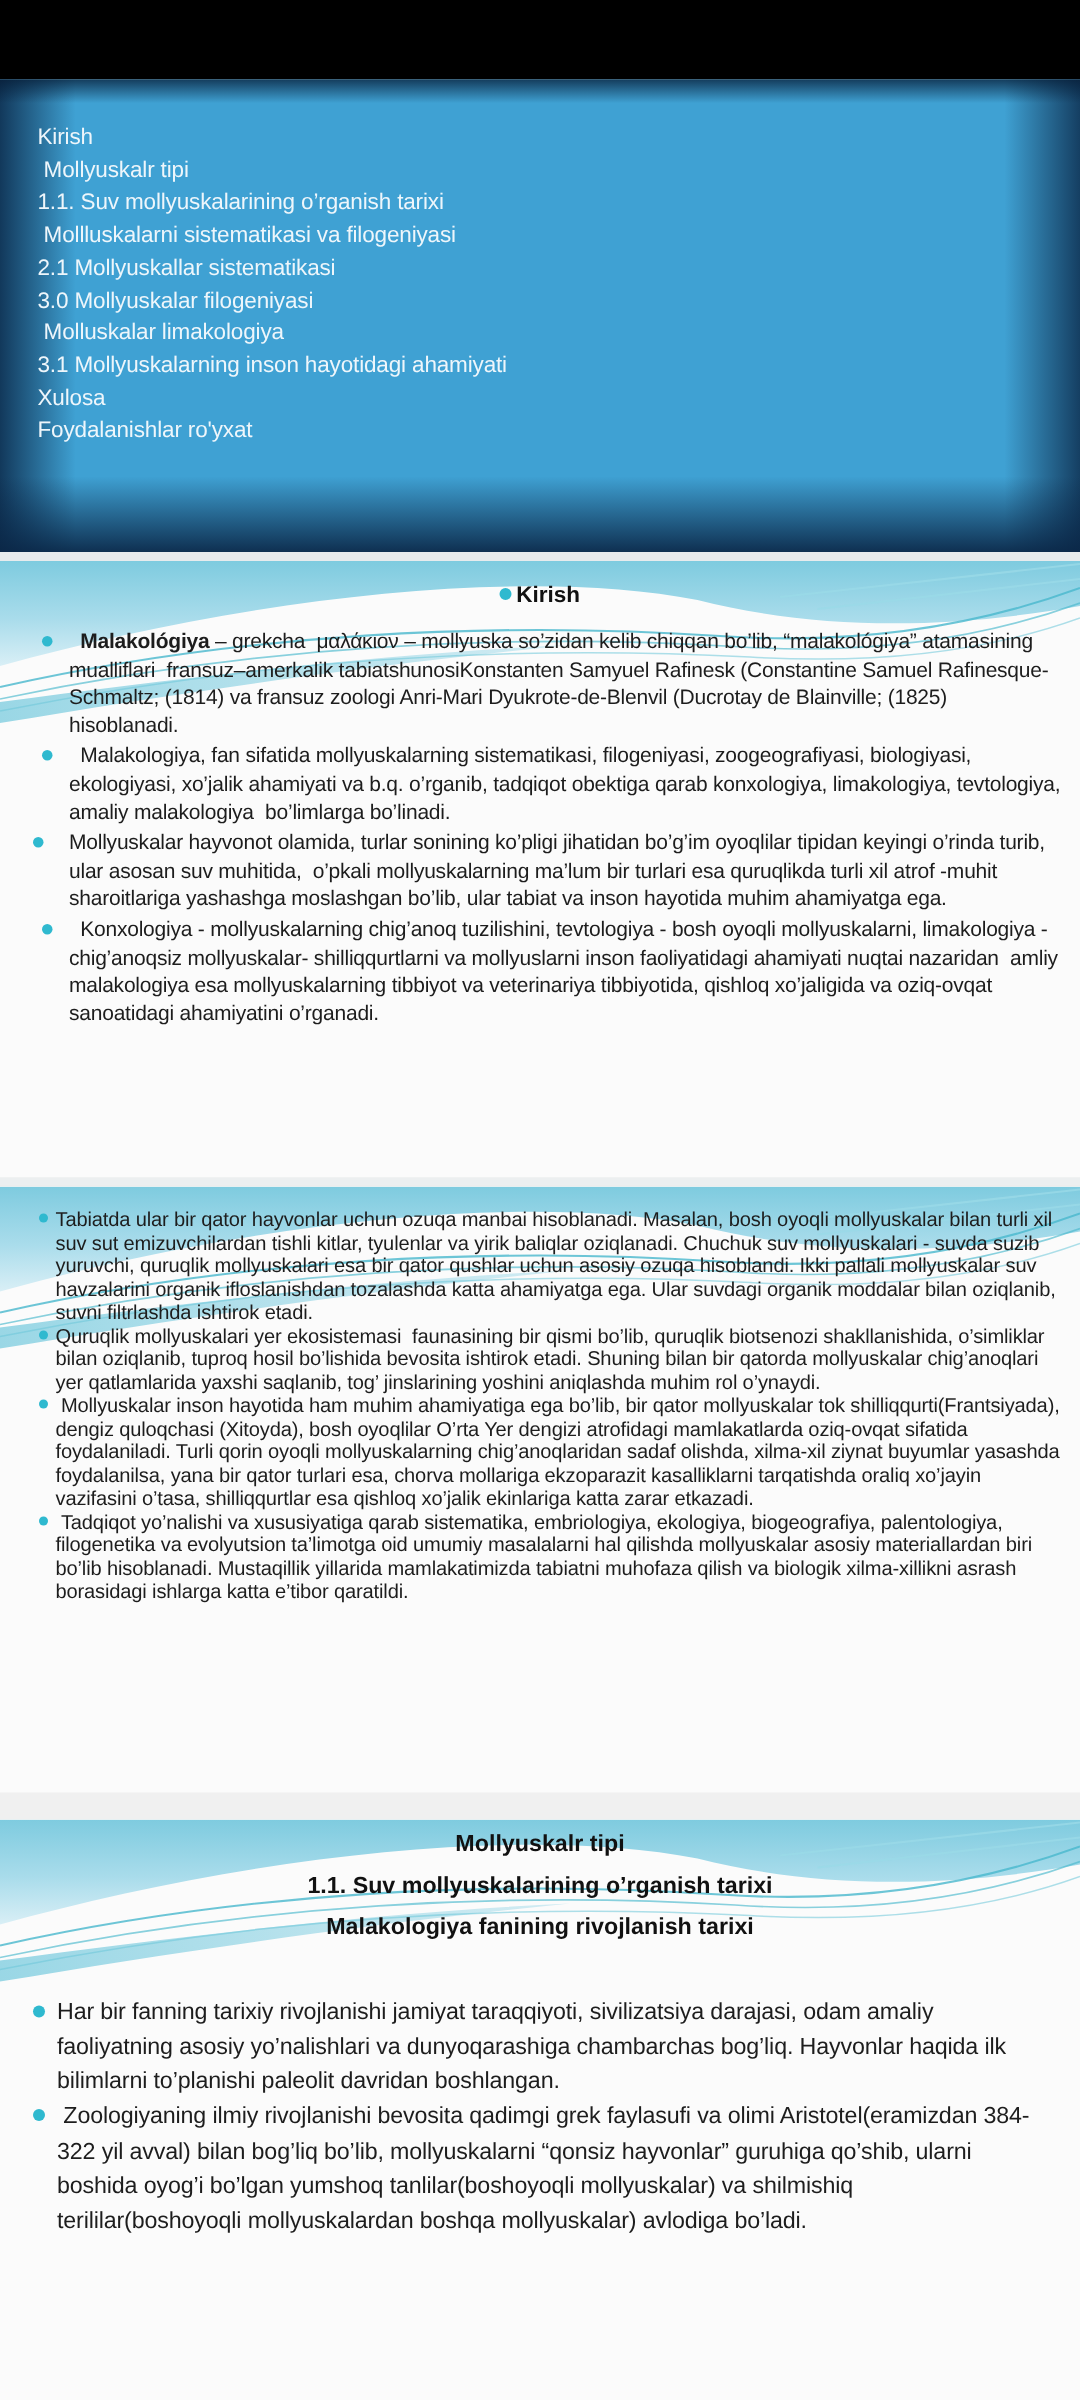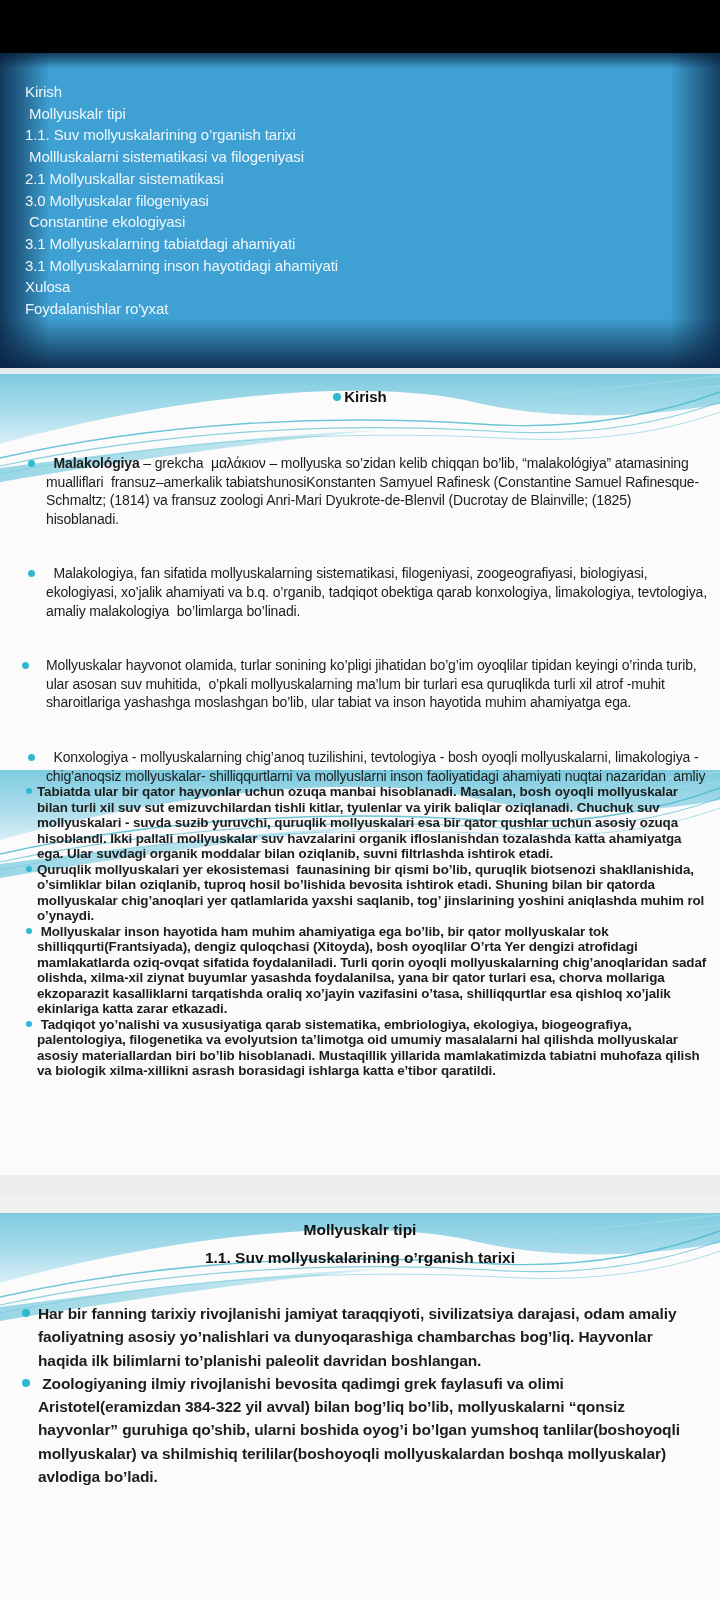--- a/index.html
+++ b/index.html
@@ -14,52 +14,52 @@
       linear-gradient(to bottom, rgba(6,28,54,.75) 0%, rgba(6,28,54,0) 5%),
       linear-gradient(to top, rgba(10,38,70,.92) 0%, rgba(10,38,70,0) 16%),
       linear-gradient(to right, rgba(10,38,70,.85) 0%, rgba(10,38,70,0) 7%, rgba(10,38,70,0) 93%, rgba(10,38,70,.8) 100%);
   }
   .toc-list{list-style:none;margin:0;padding:28px 10px 0 25px;}
   .toc-list li{white-space:pre;color:#eef6fb;font-size:15px;line-height:21.7px;letter-spacing:-0.1px;}
 
   
   .page{position:absolute;left:0;width:720px;background:#fbfbfb;overflow:hidden;}
   .page-kirish{top:374px;height:411px;}
-  .page-tabiatda{top:770px;height:405px;font-weight:bold;}
+  .page-tabiatda{top:791px;height:405px;}
   .page-tipi{top:1213px;height:387px;}
   .gap1{position:absolute;top:368px;left:0;width:720px;height:6px;background:#e7ebed;}
   .gap2{position:absolute;top:785px;left:0;width:720px;height:5px;background:#eceff0;}
   .gap3{position:absolute;top:1195px;left:0;width:720px;height:18px;background:#f0f0f0;}
 
   .wavehdr{position:absolute;top:0;left:0;width:720px;height:120px;display:block;}
   .page-content{position:relative;z-index:2;}
 
   .slide-title{margin:14px 0 0 0;text-align:center;font-size:15px;font-weight:bold;color:#111;}
   .slide-title .tdot{display:inline-block;width:8px;height:8px;border-radius:50%;
     background:#2fb9cf;margin-right:3px;vertical-align:1px;}
 
   .bullets{list-style:none;margin:0;color:#1d1d1d;}
   .bullets li{position:relative;}
   .bullets p{margin:0;white-space:pre-wrap;}
   .dot{position:absolute;border-radius:50%;background:#2fb9cf;}
 
   
   .b-kirish{padding:13px 12px 0 46px;font-size:14px;line-height:18.6px;letter-spacing:-0.15px;}
-  .b-kirish li{margin-bottom:2px;margin-top:36px;}
+  .b-kirish li{margin-bottom:2px;}
   .b-kirish .dot{width:7px;height:7px;left:-18px;top:6px;}
   .b-kirish b{font-weight:bold;}
 
   
   .b-tabiatda{padding:14px 10px 0 37px;font-size:13.4px;line-height:15.5px;letter-spacing:-0.1px;}
   .b-tabiatda .dot{width:6px;height:6px;left:-11px;top:4px;}
 
   
   .tipi-titles{margin-top:3px;text-align:center;font-size:15.5px;font-weight:bold;
     color:#111;line-height:27.5px;}
-  .b-tipi{padding:31px 30px 0 38px;font-size:15.5px;line-height:23.3px;letter-spacing:-0.1px;font-weight:bold;}
+  .b-tipi{padding:31px 30px 0 38px;font-size:15.5px;line-height:23.3px;letter-spacing:-0.1px;}
   .b-tipi .dot{width:8px;height:8px;left:-16px;top:7px;}
 </style>
 </head>
 <body>
 
 <svg width="0" height="0" style="position:absolute" aria-hidden="true">
   <defs>
     <linearGradient id="hgrad" x1="0" y1="0" x2="0" y2="1">
       <stop offset="0" stop-color="#7ecbdf"></stop>
       <stop offset="0.55" stop-color="#a9dcEB"></stop>
@@ -77,22 +77,21 @@
   <div class="statusbar"></div>
 
   <section class="slide-toc">
     <ul class="toc-list">
       <li>Kirish</li>
       <li> Mollyuskalr tipi</li>
       <li>1.1. Suv mollyuskalarining o’rganish tarixi</li>
       <li> Mollluskalarni sistematikasi va filogeniyasi</li>
       <li>2.1 Mollyuskallar sistematikasi</li>
       <li>3.0 Mollyuskalar filogeniyasi</li>
-      <li> Constantine ekologiyasi</li>
-      <li>3.1 Mollyuskalarning tabiatdagi ahamiyati</li>
+      <li> Molluskalar limakologiya</li>
       <li>3.1 Mollyuskalarning inson hayotidagi ahamiyati</li>
       <li>Xulosa</li>
       <li>Foydalanishlar ro'yxat</li>
     </ul>
   </section>
 
   <div class="gap1"></div>
 
   <section class="page page-kirish">
     <svg class="wavehdr" viewBox="0 0 720 120" preserveAspectRatio="none">
@@ -172,20 +171,21 @@
       <path d="M0,108 C120,88 240,70 380,56 C250,62 120,78 0,94 Z" fill="url(#hgrad2)" opacity="0.9"></path>
       <path d="M0,84 C160,48 330,40 480,50 C580,57 660,40 720,18" fill="none" stroke="#49b8cd" stroke-width="1.4" opacity="0.8"></path>
       <path d="M0,92 C170,56 340,48 490,57 C590,64 665,48 720,28" fill="none" stroke="#49b8cd" stroke-width="1.1" opacity="0.65"></path>
       <path d="M0,100 C180,64 350,56 500,64 C600,70 670,56 720,38" fill="none" stroke="#6cc6d8" stroke-width="1" opacity="0.55"></path>
       <path d="M520,24 L720,2 M545,32 L720,12" fill="none" stroke="#9ad9e7" stroke-width="1.4" opacity="0.8"></path>
     </svg>
     <div class="page-content">
       <div class="tipi-titles">
         <div>Mollyuskalr tipi</div>
         <div>1.1. Suv mollyuskalarining o’rganish tarixi</div>
+        <div>Malakologiya fanining rivojlanish tarixi</div>
       </div>
       <ul class="bullets b-tipi">
         <li>
           <span class="dot"></span>
           <p><span>Har bir fanning tarixiy rivojlanishi jamiyat taraqqiyoti, sivilizatsiya darajasi, odam amaliy faoliyatning asosiy yo’nalishlari va dunyoqarashiga chambarchas bog’liq. Hayvonlar haqida ilk bilimlarni to’planishi paleolit davridan boshlangan.</span></p>
         </li>
         <li>
           <span class="dot"></span>
           <p><span> Zoologiyaning ilmiy rivojlanishi bevosita qadimgi grek faylasufi va olimi Aristotel(eramizdan 384-322 yil avval) bilan bog’liq bo’lib, mollyuskalarni “qonsiz hayvonlar” guruhiga qo’shib, ularni boshida oyog’i bo’lgan yumshoq tanlilar(boshoyoqli mollyuskalar) va shilmishiq terililar(boshoyoqli mollyuskalardan boshqa mollyuskalar) avlodiga bo’ladi.</span></p>
         </li>

